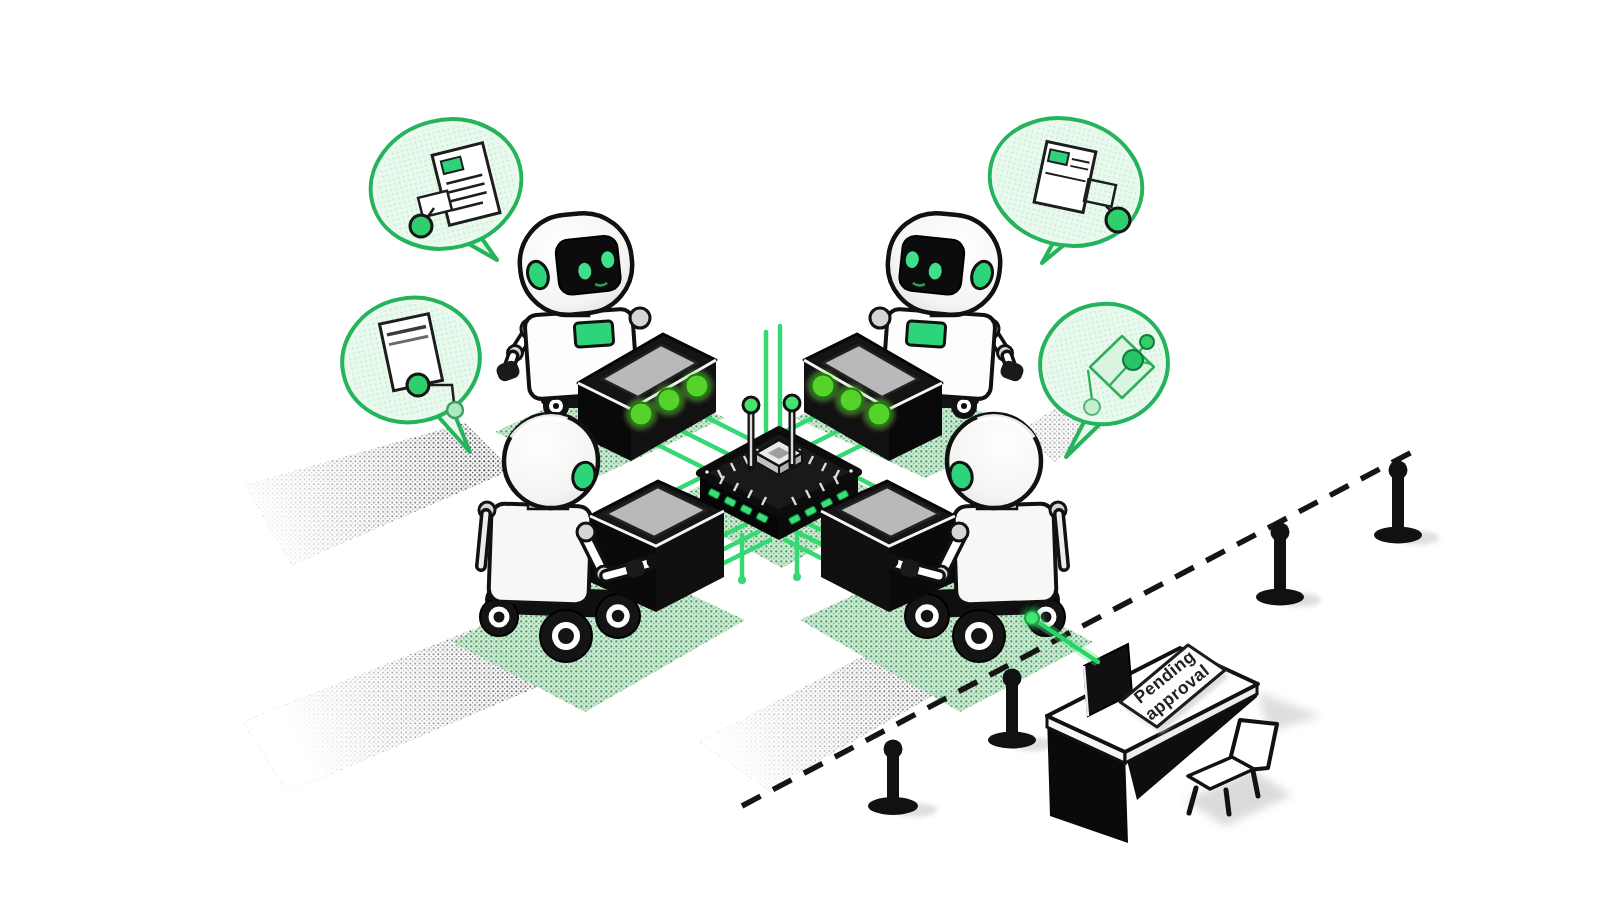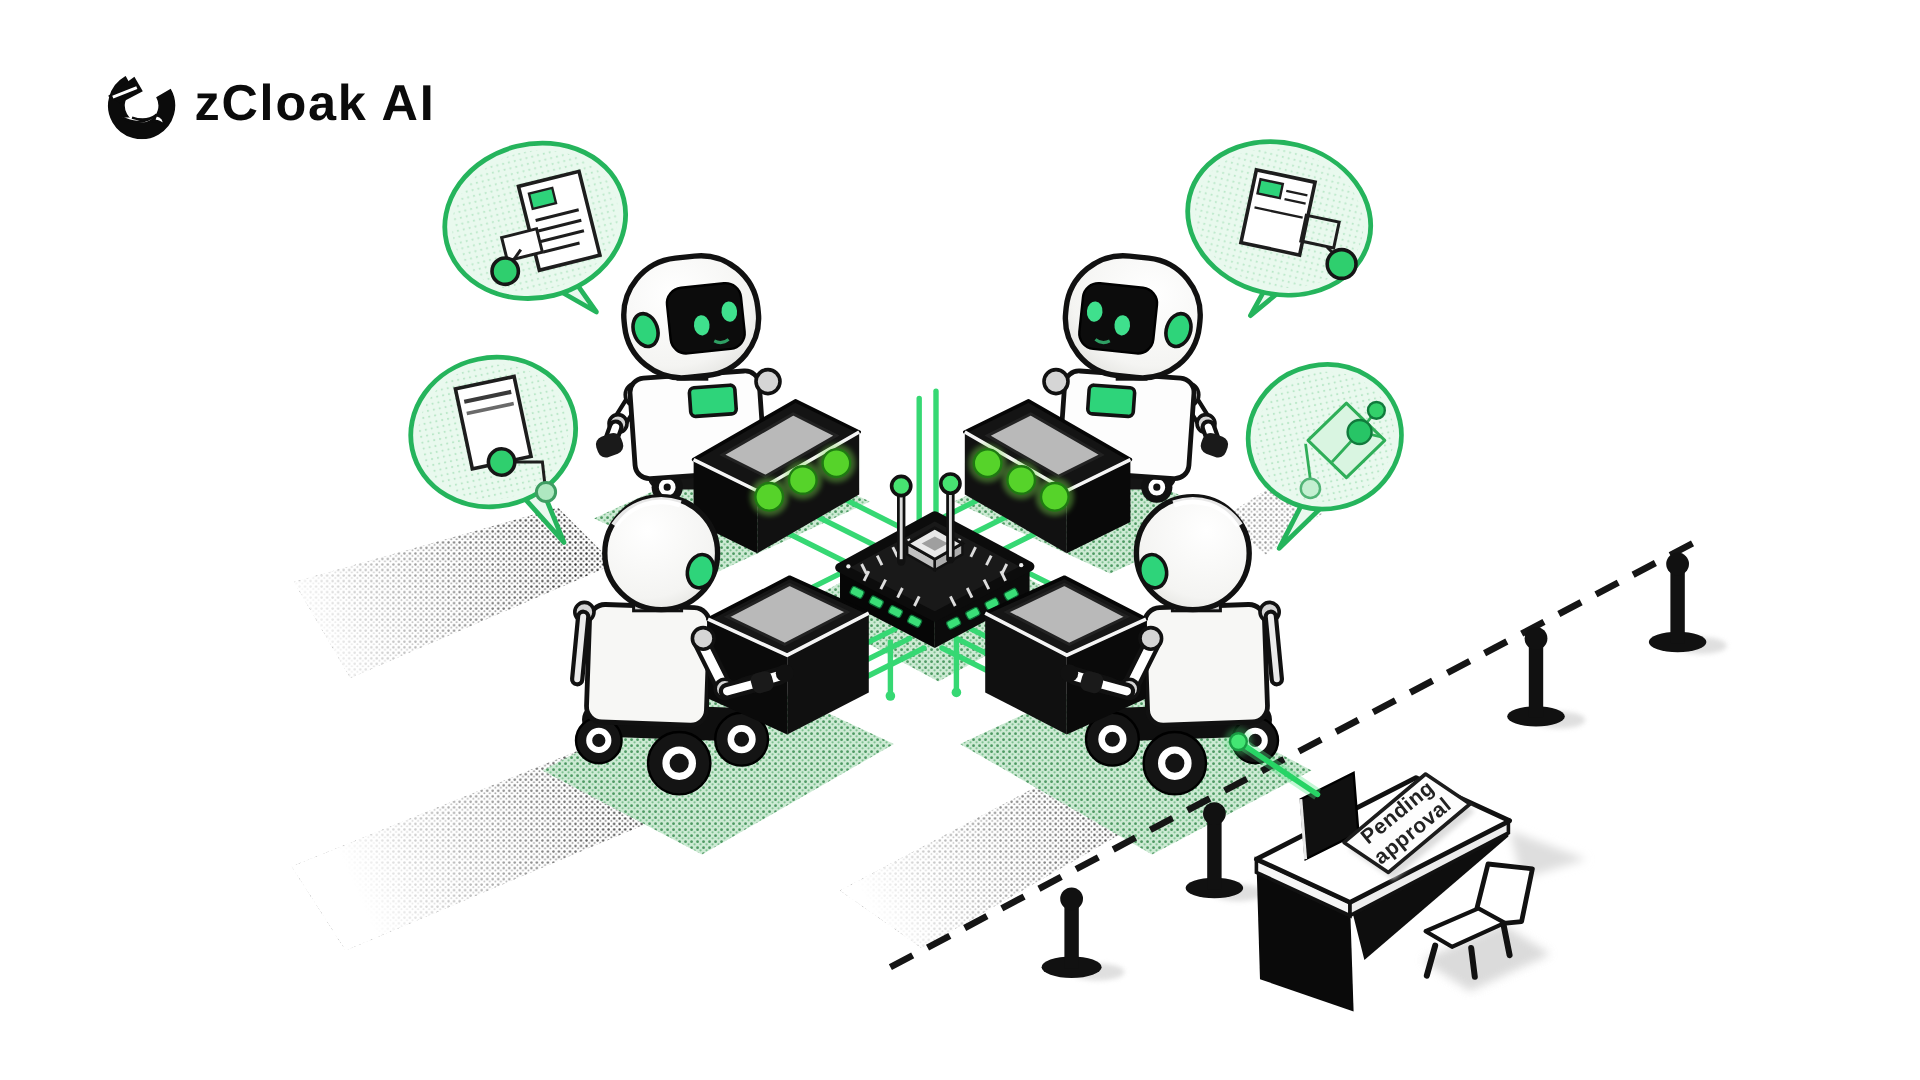--- a/index.html
+++ b/index.html
@@ -372,24 +372,14 @@
     <g>
       <polygon points="1185,800 1252,770 1292,795 1225,826" fill="#cfcfcf" opacity="0.75" filter="url(#blur4)"></polygon>
       <path d="M1250,756 L1258,796" stroke="#111" stroke-width="5" stroke-linecap="round"></path>
       <polygon points="1227,772 1240,720 1277,724 1268,768" fill="#ffffff" stroke="#111" stroke-width="4" stroke-linejoin="round"></polygon>
       <polygon points="1188,776 1232,757 1254,769 1210,789" fill="#ffffff" stroke="#111" stroke-width="3.5" stroke-linejoin="round"></polygon>
       <path d="M1196,788 L1189,813" stroke="#111" stroke-width="5" stroke-linecap="round"></path>
       <path d="M1226,790 L1229,814" stroke="#111" stroke-width="5" stroke-linecap="round"></path>
     </g>
   </svg>
 
-  <div class="brand">
-    <svg width="60" height="60" viewBox="0 0 60 60">
-      <circle cx="30" cy="32" r="21" fill="none" stroke="#0b0b0b" stroke-width="14" stroke-dasharray="99 33" transform="rotate(-30 30 32)"></circle>
-      <polygon points="2,24 24,8 31,20 12,30" fill="#0b0b0b"></polygon>
-      <path d="M6,25 L26,17" stroke="#ffffff" stroke-width="2.5" fill="none"></path>
-      <path d="M14,42 Q28,50 42,40 Q34,46 22,42" fill="#ffffff" stroke="#0b0b0b" stroke-width="2"></path>
-      <path d="M42,40 Q50,42 48,48 Q44,44 40,45 Z" fill="#ffffff" stroke="#0b0b0b" stroke-width="2"></path>
-    </svg>
-    <span class="brand-text">zCloak AI</span>
-  </div>
 
 </div>
 
 </body></html>

